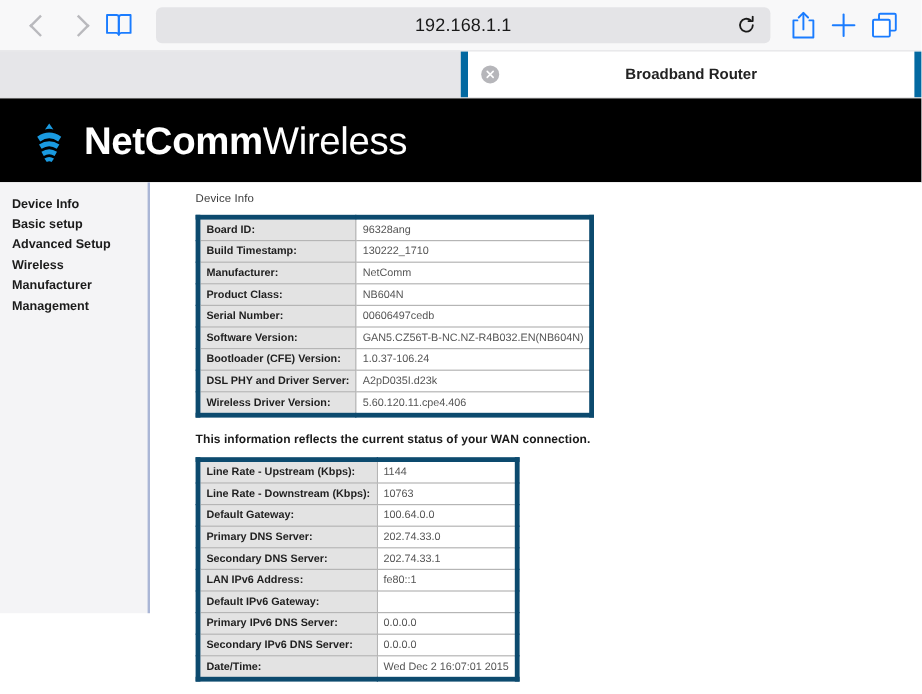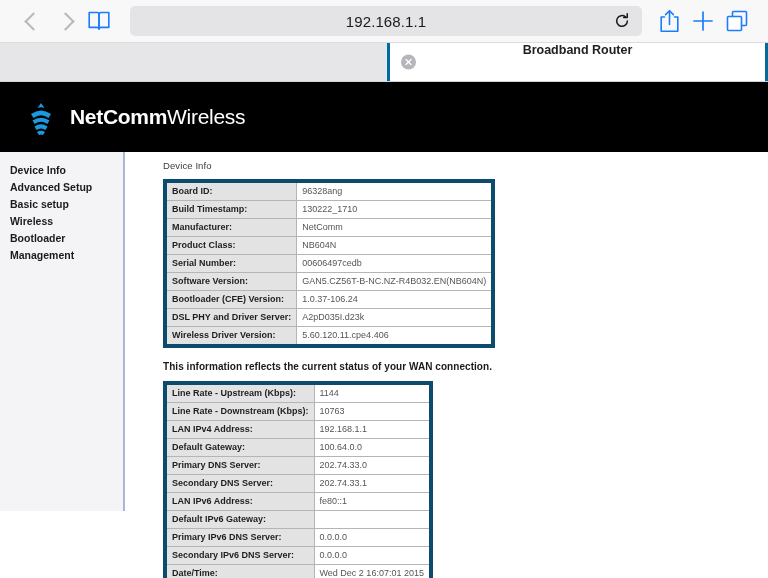--- a/index.html
+++ b/index.html
@@ -75,22 +75,23 @@
   
   #tabbar {
     height: 39px;
     display: flex;
     background: #ffffff;
     border-top: 1px solid #dcdce0;
   }
   .tab {
     height: 100%;
     display: flex;
+    align-items: center;
     position: relative;
-    border-right: 3px solid #0369a1;
+    border-right: 6px solid #0369a1;
   }
   #tab-left {
     width: 390px;
     background: #e6e6e9;
   }
   #tab-right {
     flex: 1 1 auto;
     background: #ffffff;
     justify-content: center;
   }
@@ -124,21 +125,21 @@
     display: flex;
     align-items: center;
     padding-left: 22px;
   }
   #logo-mark {
     width: 38px; height: 40px;
     margin-right: 10px;
     flex: 0 0 auto;
   }
   #logo-text {
-    font-size: 21px;
+    font-size: 32px;
     color: #ffffff;
     letter-spacing: -0.3px;
     white-space: nowrap;
   }
   #logo-text .bold { font-weight: bold; }
   #logo-text .light { font-weight: normal; }
 
   #body-area {
     display: flex;
     height: 359px;
@@ -290,30 +291,30 @@
     </div>
   </div>
 
   <div id="body-area">
 
     <nav id="sidebar">
       <div class="side-item">
         <span>Device Info</span>
       </div>
       <div class="side-item">
+        <span>Basic setup</span>
+      </div>
+      <div class="side-item">
         <span>Advanced Setup</span>
       </div>
       <div class="side-item">
-        <span>Basic setup</span>
-      </div>
-      <div class="side-item">
         <span>Wireless</span>
       </div>
       <div class="side-item">
-        <span>Bootloader</span>
+        <span>Manufacturer</span>
       </div>
       <div class="side-item">
         <span>Management</span>
       </div>
     </nav>
 
     <main id="content">
 
       <div class="caption">Device Info</div>
 
@@ -364,24 +365,20 @@
         <tbody id="tbl-wan-body">
             <tr>
               <td class="k">Line Rate - Upstream (Kbps):</td>
               <td class="v">1144</td>
             </tr>
             <tr>
               <td class="k">Line Rate - Downstream (Kbps):</td>
               <td class="v">10763</td>
             </tr>
             <tr>
-              <td class="k">LAN IPv4 Address:</td>
-              <td class="v">192.168.1.1</td>
-            </tr>
-            <tr>
               <td class="k">Default Gateway:</td>
               <td class="v">100.64.0.0</td>
             </tr>
             <tr>
               <td class="k">Primary DNS Server:</td>
               <td class="v">202.74.33.0</td>
             </tr>
             <tr>
               <td class="k">Secondary DNS Server:</td>
               <td class="v">202.74.33.1</td>

